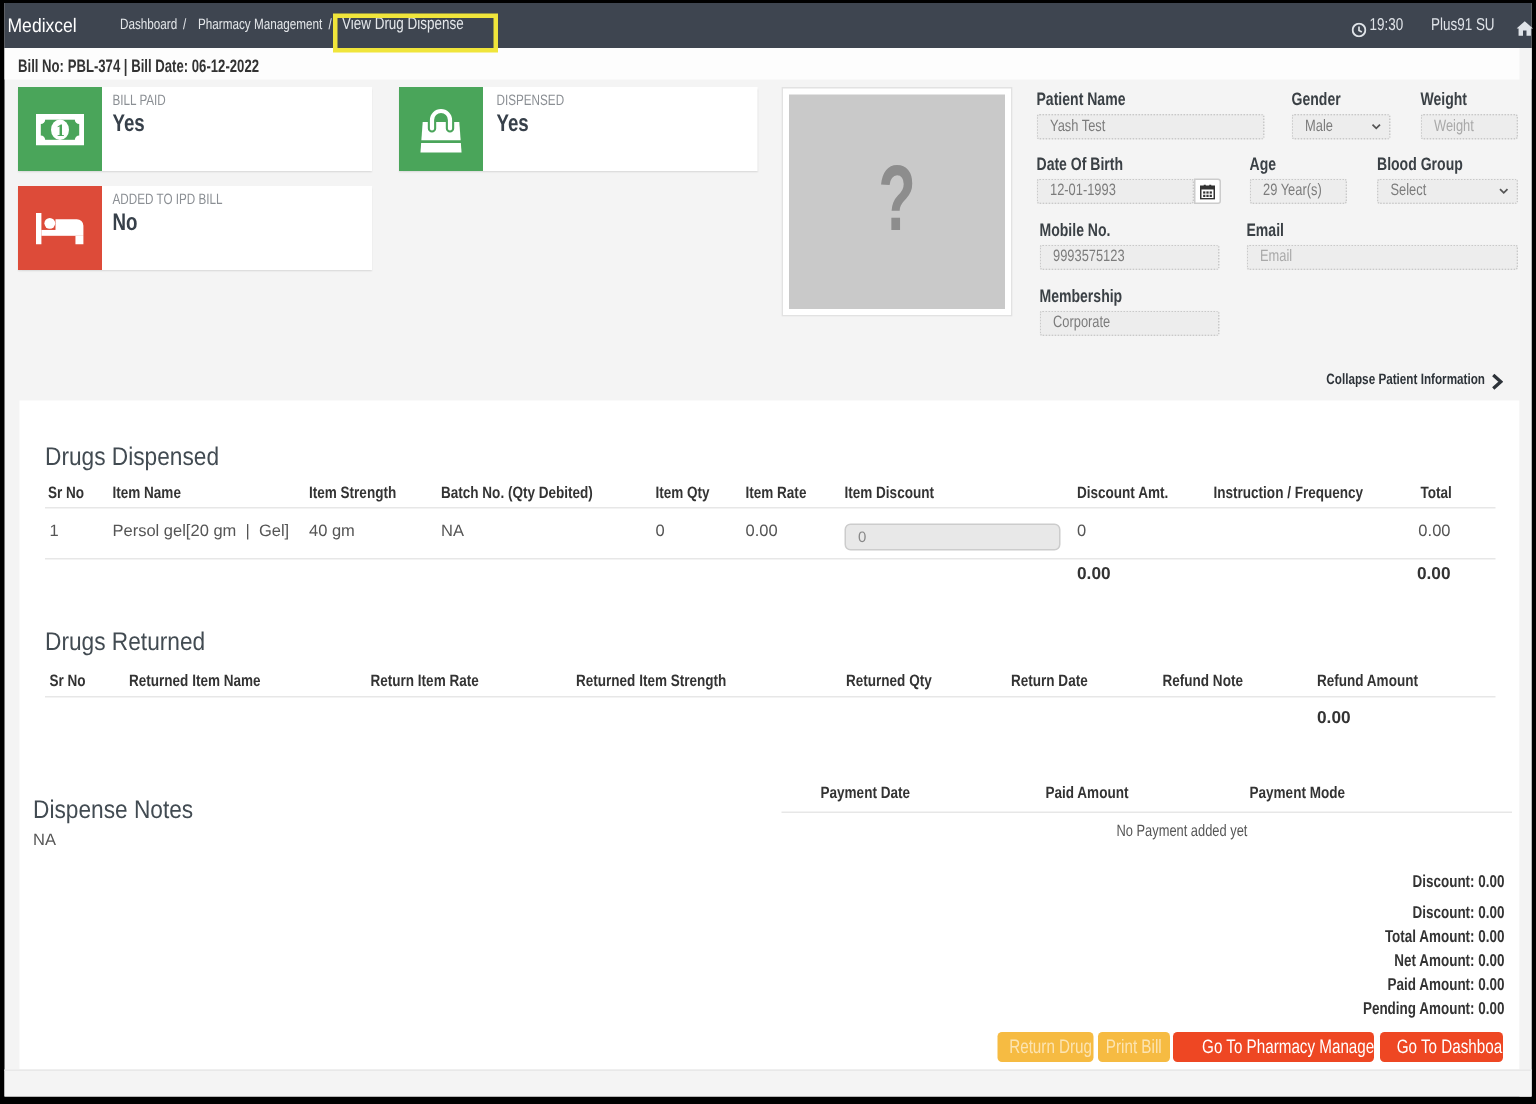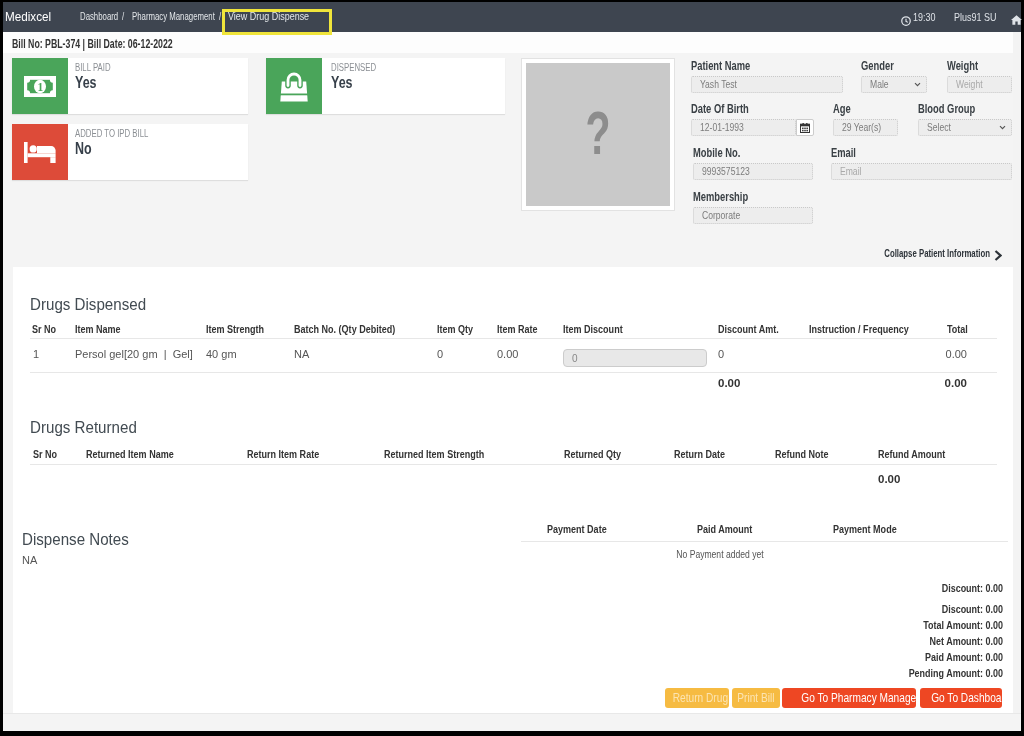--- a/index.html
+++ b/index.html
@@ -209,21 +209,21 @@
 <div class="abs th" style="left:674px; top:448px;">Return Date</div>
 <div class="abs th" style="left:775px; top:448px;">Refund Note</div>
 <div class="abs th" style="left:878px; top:448px;">Refund Amount</div>
 <div class="abs line" style="left:30px; top:464px; width:967px;"></div>
 <div class="abs tot" style="left:878px; top:473px;">0.00</div>
 
 <div class="abs th" style="left:547px; top:523px;">Payment Date</div>
 <div class="abs th" style="left:697px; top:523px;">Paid Amount</div>
 <div class="abs th" style="left:833px; top:523px;">Payment Mode</div>
 <div class="abs line" style="left:521px; top:541px; width:487px;"></div>
-<div class="abs td" style="left:664px; top:548px; width:180px; text-align:left;"><span style="display:inline-block; transform:scaleX(0.78);">No Payment added yet</span></div>
+<div class="abs td" style="left:664px; top:548px; width:180px; text-align:right;"><span style="display:inline-block; transform:scaleX(0.78);">No Payment added yet</span></div>
 
 <div class="abs h2" style="left:22px; top:530px;">Dispense Notes</div>
 <div class="abs td" style="left:22px; top:554px;">NA</div>
 
 <div class="abs tot sxr" style="left:803px; top:582px; width:200px; text-align:right;">Discount: 0.00</div>
 <div class="abs tot sxr" style="left:803px; top:603px; width:200px; text-align:right;">Discount: 0.00</div>
 <div class="abs tot sxr" style="left:803px; top:619px; width:200px; text-align:right;">Total Amount: 0.00</div>
 <div class="abs tot sxr" style="left:803px; top:635px; width:200px; text-align:right;">Net Amount: 0.00</div>
 <div class="abs tot sxr" style="left:803px; top:651px; width:200px; text-align:right;">Paid Amount: 0.00</div>
 <div class="abs tot sxr" style="left:803px; top:667px; width:200px; text-align:right;">Pending Amount: 0.00</div>

